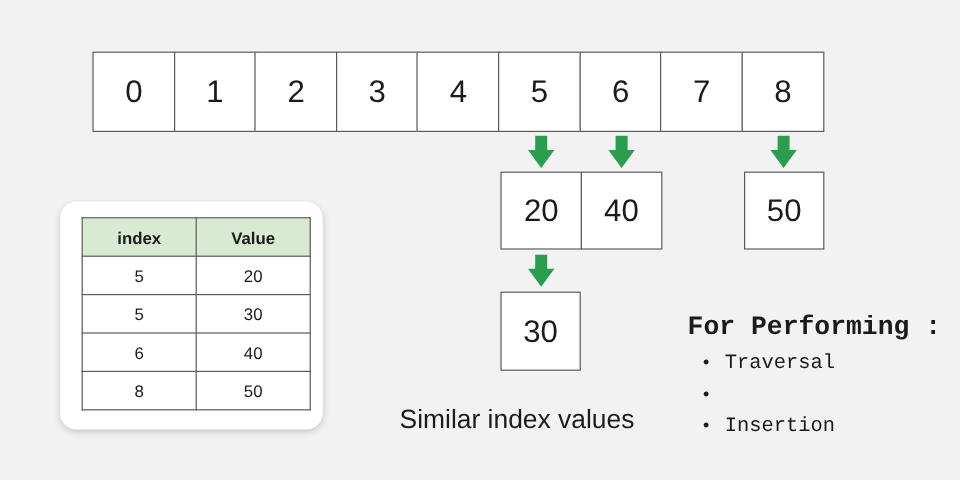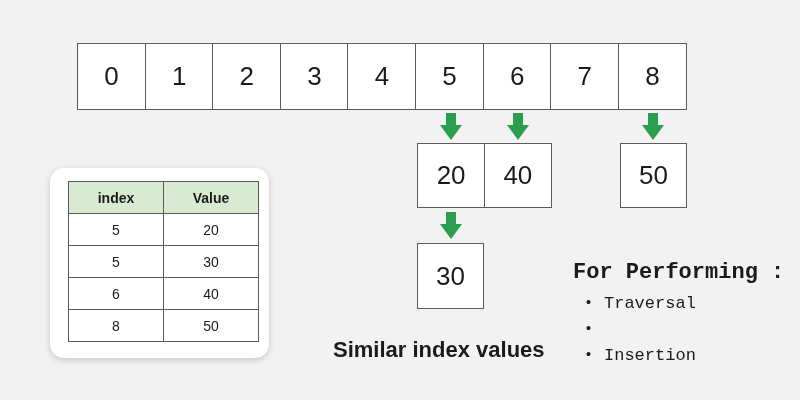--- a/index.html
+++ b/index.html
@@ -60,21 +60,21 @@
   }
   th,td{
     width:95px;height:32px;border:1.5px solid var(--line);
     text-align:center;vertical-align:middle;font-size:14px;
   }
   th{background:var(--hdr);font-weight:600;}
   td{font-weight:400;}
 
   
   .caption{
-    position:absolute;left:333px;top:337px;font-size:22px;font-weight:700;
+    position:absolute;left:333px;top:337px;font-size:22px;font-weight:400;
   }
   .performing{position:absolute;left:573px;top:260px;font-family:Liberation Mono, monospace;}
   .ptitle{font-size:22px;font-weight:600;}
   .plist{list-style:none;margin-top:5px;}
   .plist li{display:flex;align-items:center;gap:11px;height:26px;padding-left:11px;font-size:17px;}
   .dot{font-size:15px;line-height:1;}
 </style>
 </head>
 <body>
 

